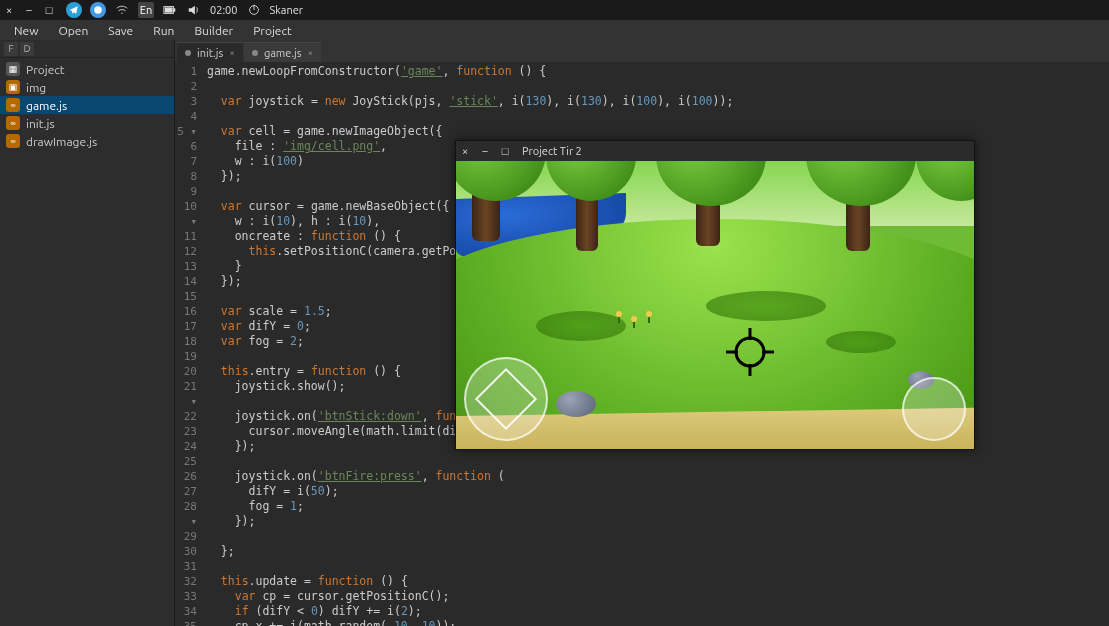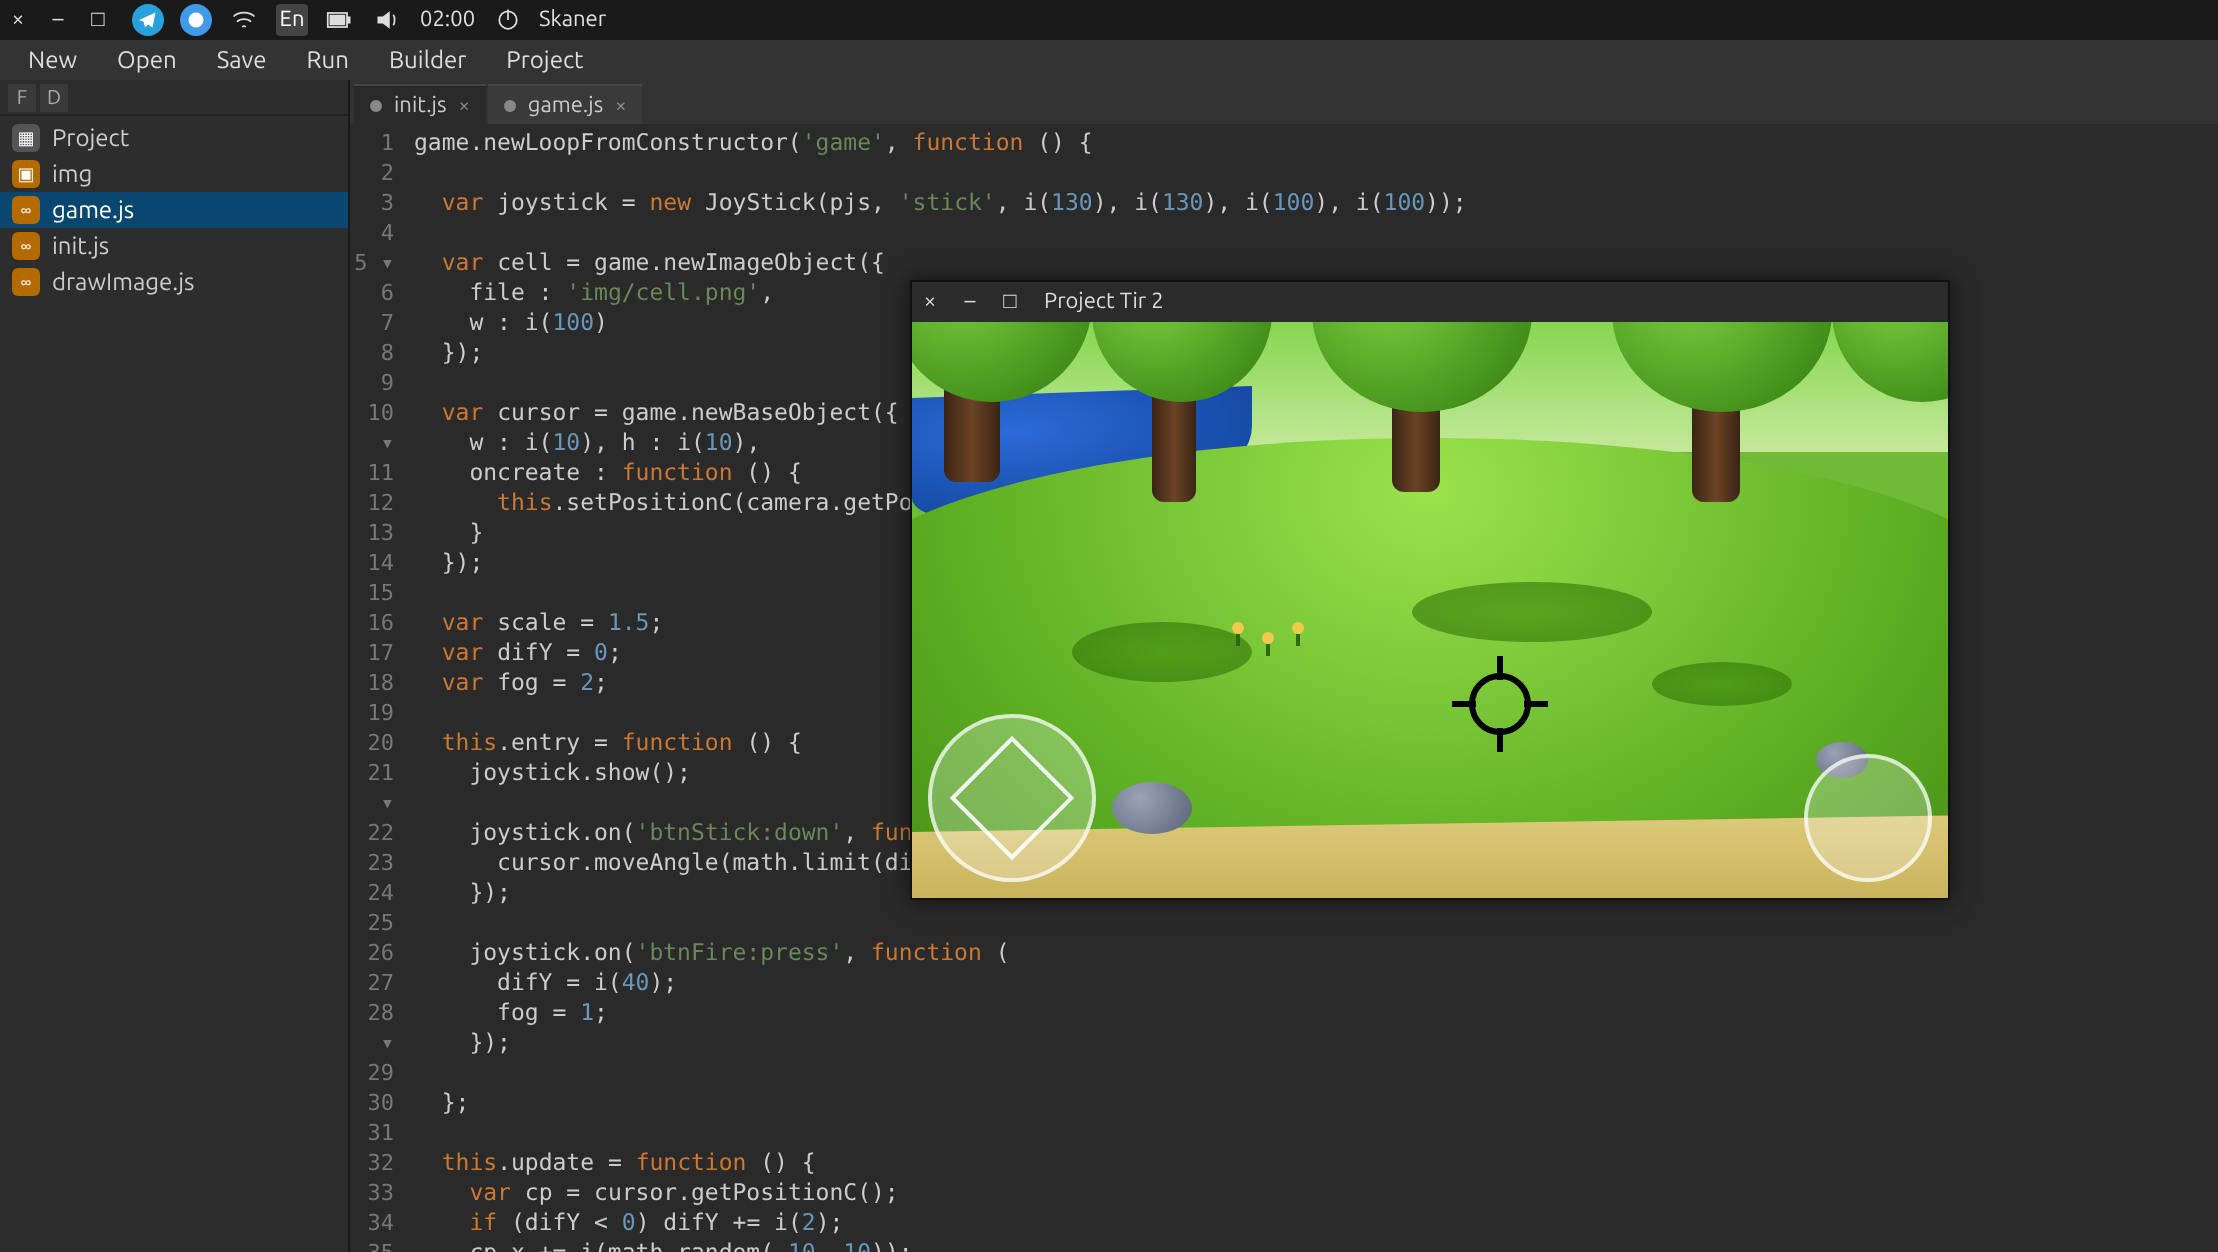--- a/index.html
+++ b/index.html
@@ -62,21 +62,21 @@
 .gutter {
   width: 26px; background:#2a2a2a; text-align:right;
   color:#777; font-family: Consolas, monospace; font-size:11px;
   padding: 2px 4px 0 0; line-height: 15px;
 }
 .code {
   flex:1; font-family: Consolas, monospace; font-size: 11.5px;
   line-height: 15px; padding: 2px 0 0 6px; white-space: pre; color:#ccc;
 }
 .code .kw { color:#cc7832; }
-.code .s { color:#6a8759; }
+.code .s { color:#6a8759;text-decoration:underline; }
 .code .n { color:#6897bb; }
 
 
 .game-window {
   position: absolute; left: 455px; top: 140px;
   width: 520px; height: 310px;
   background:#333; border: 1px solid #111;
   box-shadow: 0 0 10px rgba(0,0,0,.6);
 }
 .game-title {
@@ -261,21 +261,21 @@
   <span class="kw">var</span> fog = <span class="n">2</span>;
 
   <span class="kw">this</span>.entry = <span class="kw">function</span> () {
     joystick.show();
 
     joystick.on(<span class="s">'btnStick:down'</span>, <span class="kw">function</span> (
       cursor.moveAngle(math.limit(distance
     });
 
     joystick.on(<span class="s">'btnFire:press'</span>, <span class="kw">function</span> (
-      difY = i(<span class="n">40</span>);
+      difY = i(<span class="n">50</span>);
       fog = <span class="n">1</span>;
     });
 
   };
 
   <span class="kw">this</span>.update = <span class="kw">function</span> () {
     <span class="kw">var</span> cp = cursor.getPositionC();
     <span class="kw">if</span> (difY &lt; <span class="n">0</span>) difY += i(<span class="n">2</span>);
     cp.x += i(math.random(-<span class="n">10</span>, <span class="n">10</span>));
     cp.y += difY + i(math.random(-, ));

